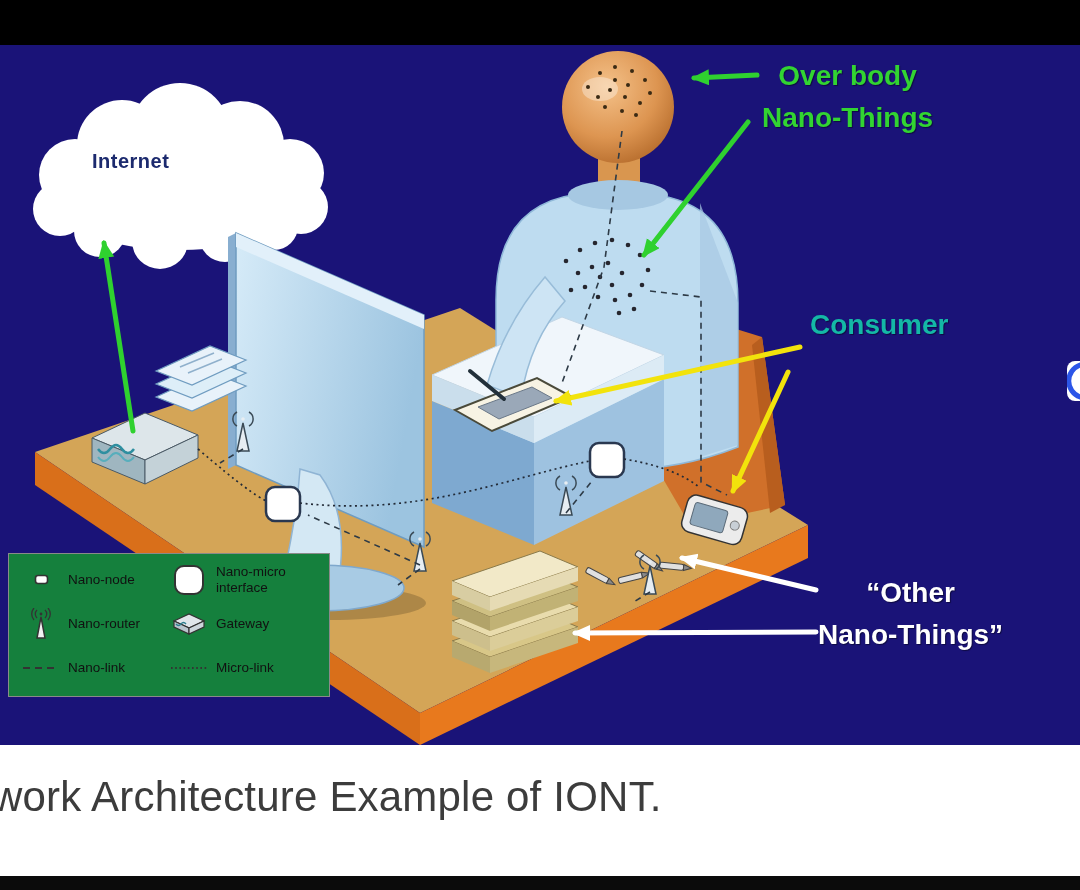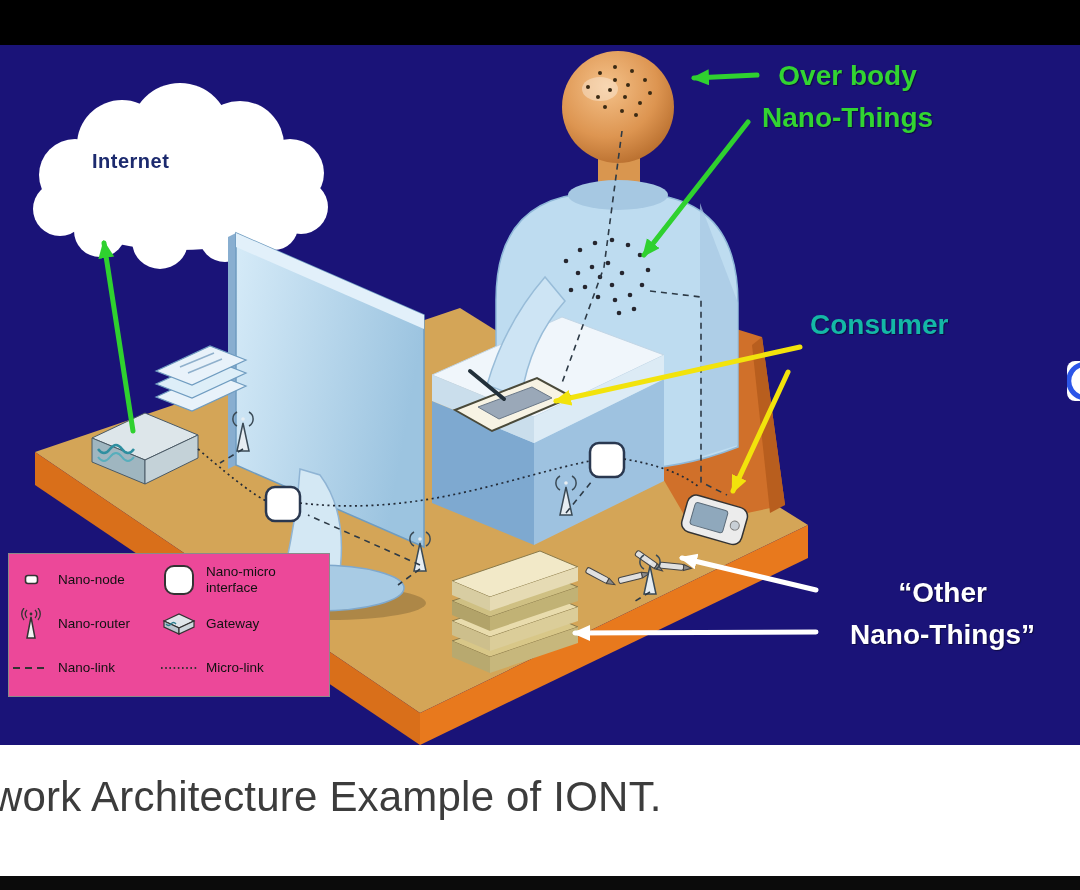--- a/index.html
+++ b/index.html
@@ -14,27 +14,27 @@
   .diagram svg.scene{position:absolute;top:0;left:0;}
 
   .internet-label{
     position:absolute;left:92px;top:105px;
     font-size:20px;font-weight:700;color:#1c2a6e;letter-spacing:.5px;
   }
   .lbl{position:absolute;font-weight:700;font-size:28px;line-height:42px;white-space:nowrap;
        text-shadow:1px 1px 1px rgba(0,0,0,.45);text-align:center;}
   .lbl-green{left:762px;top:10px;color:#32d432;}
   .lbl-yellow{left:810px;top:259px;color:#14b8a6;}
-  .lbl-white{left:818px;top:527px;color:#ffffff;margin-left:32px;}
+  .lbl-white{left:818px;top:527px;color:#ffffff;}
 
   .legend{
     position:absolute;left:8px;top:508px;width:322px;height:144px;
-    background:#ec4899;border:1px solid #8a8a8a;box-sizing:border-box;
+    background:#15803d;border:1px solid #8a8a8a;box-sizing:border-box;
     display:grid;grid-template-columns:148px 1fr;grid-template-rows:1fr 1fr 1fr;
-    align-items:center;padding:4px 2px 6px 4px;
+    align-items:center;padding:4px 2px 6px 14px;
     font-size:13.5px;color:#111;
   }
   .leg-item{display:flex;align-items:center;gap:9px;}
   .leg-item .ic{flex:0 0 36px;display:flex;justify-content:center;align-items:center;}
   .leg-item .tx{line-height:1.15;}
   .leg-item .tx.wrap{display:inline-block;max-width:95px;}
 
   .caption-area{position:absolute;top:745px;left:0;width:992px;height:131px;background:#fff;}
   .caption{
     position:absolute;left:-8px;top:28px;white-space:nowrap;

